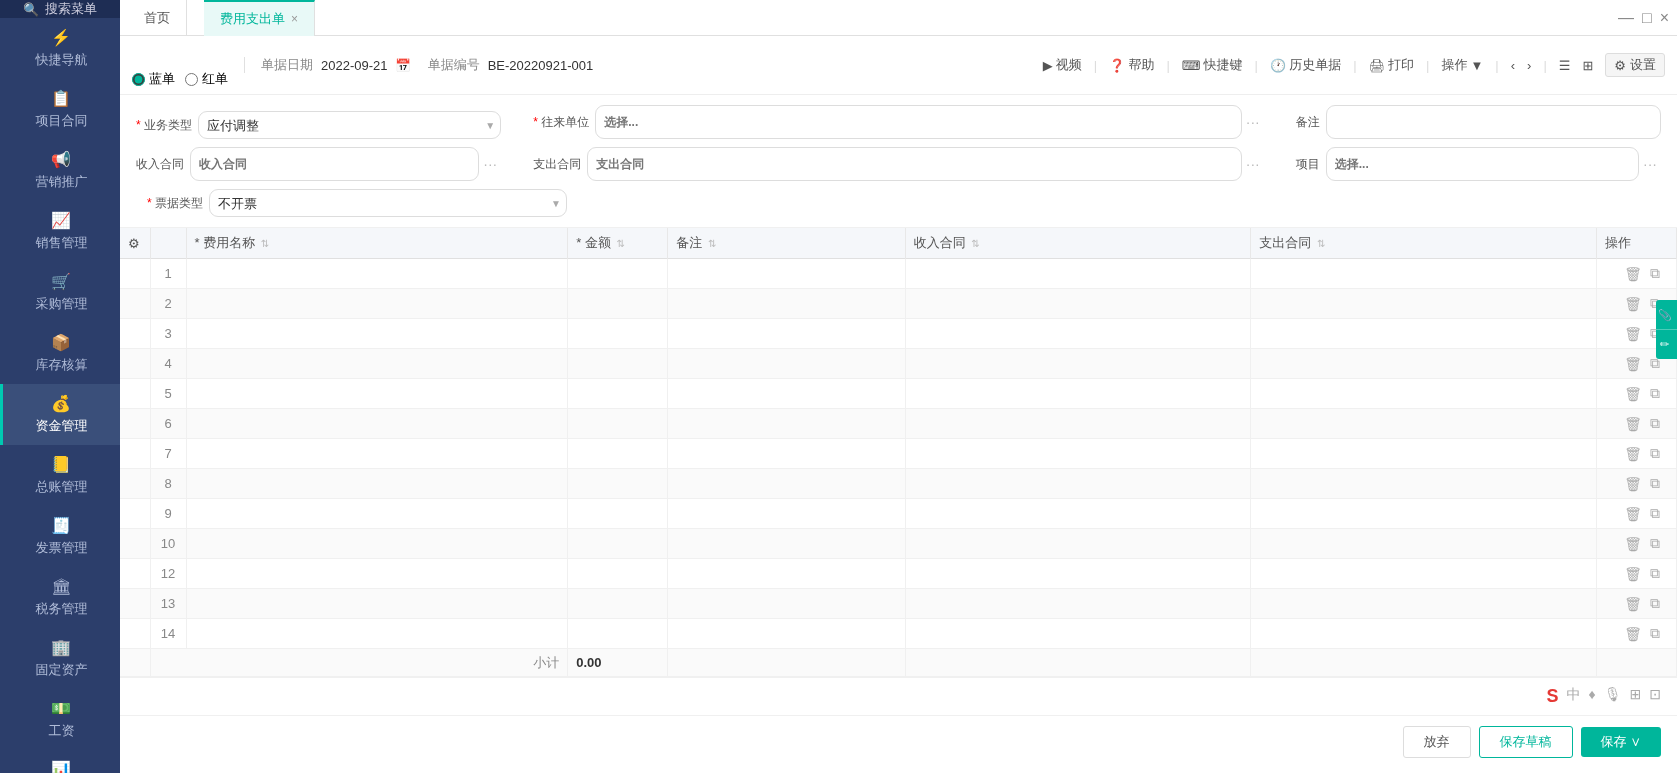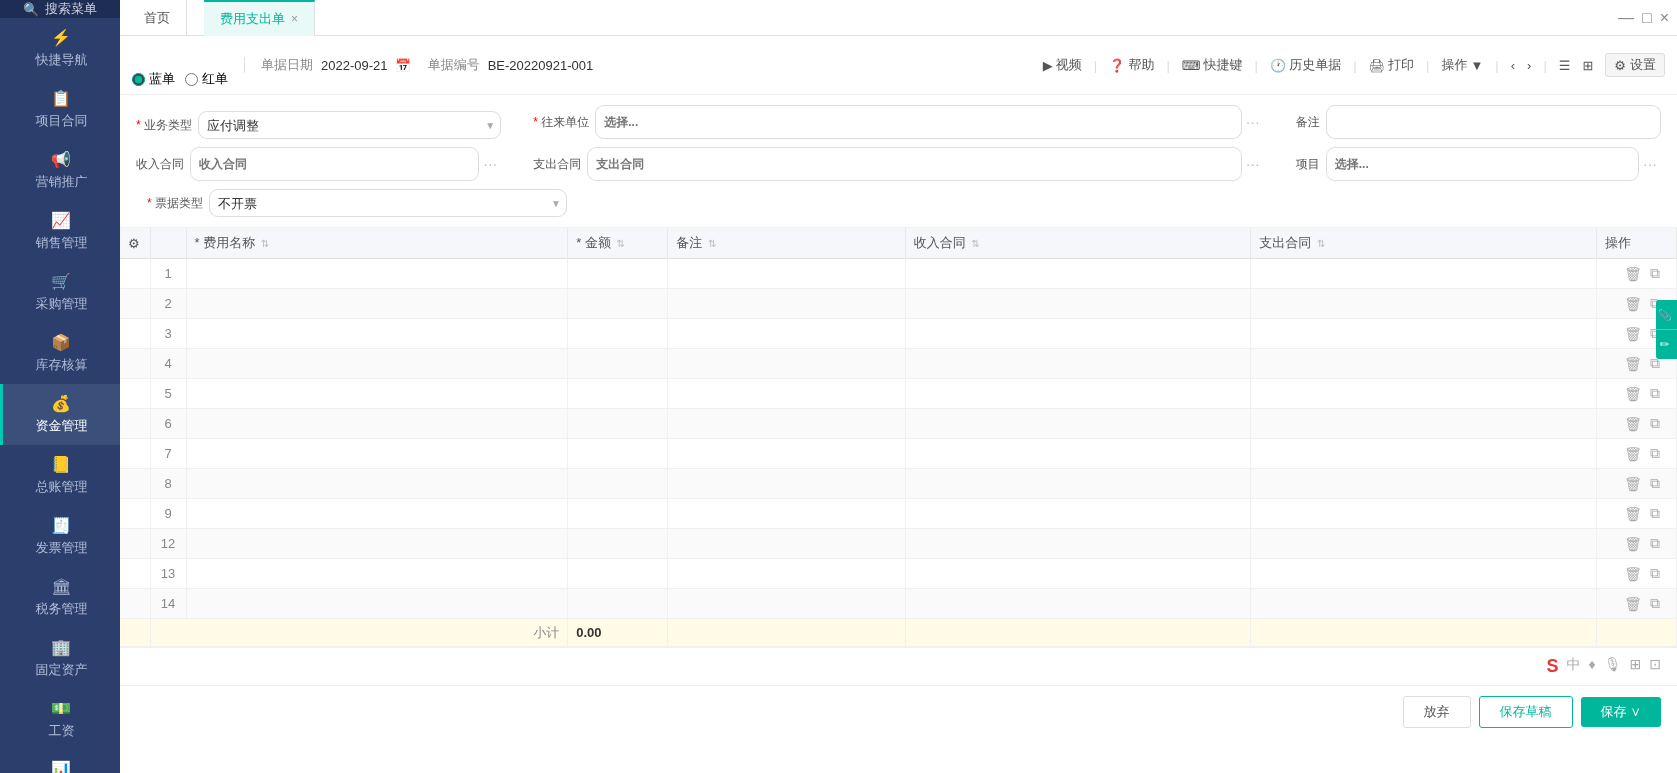--- a/index.html
+++ b/index.html
@@ -677,20 +677,35 @@
       <td></td>
       <td>
         <div class="action-col">
           <button class="icon-btn">🗑</button>
           <button class="icon-btn">⧉</button>
         </div>
       </td>
     </tr>
             <tr>
       <td></td>
+      <td class="row-num">10</td>
+      <td></td>
+      <td></td>
+      <td></td>
+      <td></td>
+      <td></td>
+      <td>
+        <div class="action-col">
+          <button class="icon-btn">🗑</button>
+          <button class="icon-btn">⧉</button>
+        </div>
+      </td>
+    </tr>
+            <tr>
+      <td></td>
       <td class="row-num">12</td>
       <td></td>
       <td></td>
       <td></td>
       <td></td>
       <td></td>
       <td>
         <div class="action-col">
           <button class="icon-btn">🗑</button>
           <button class="icon-btn">⧉</button>

